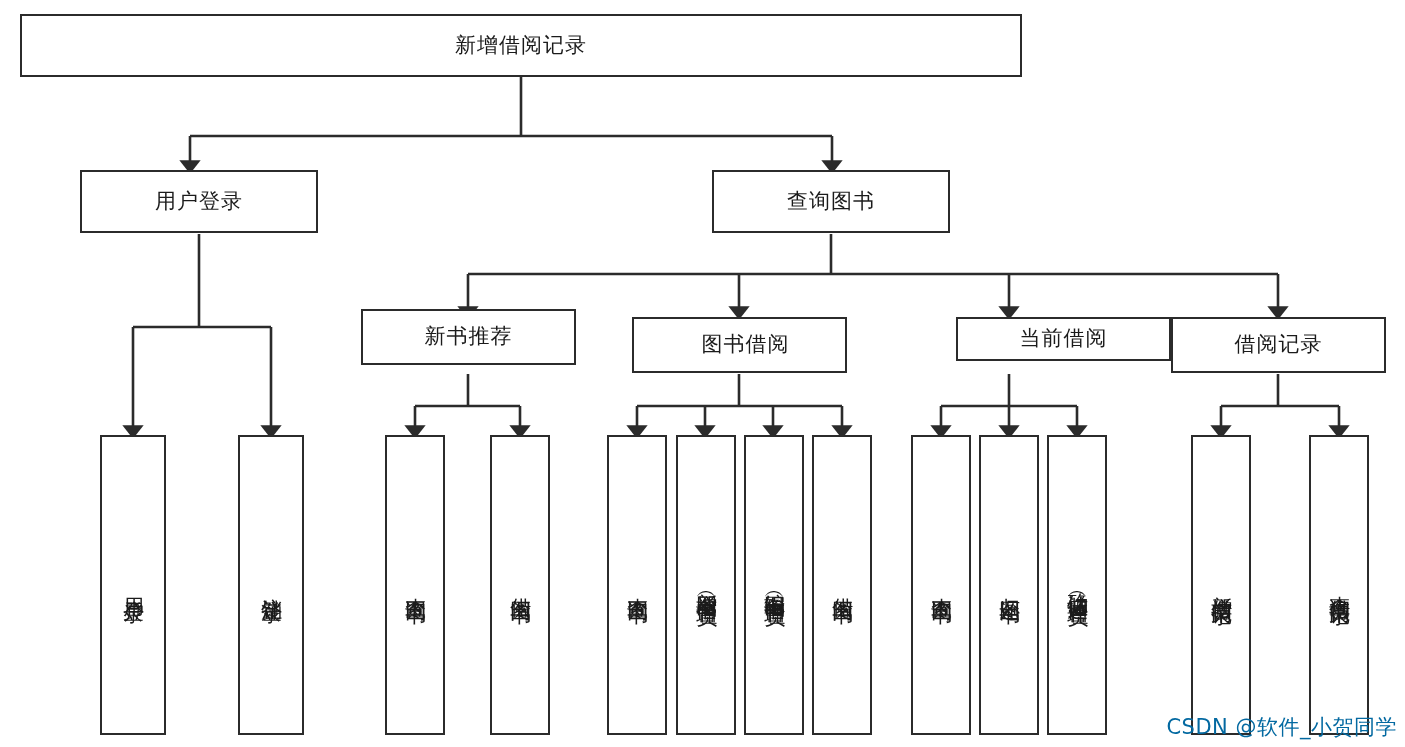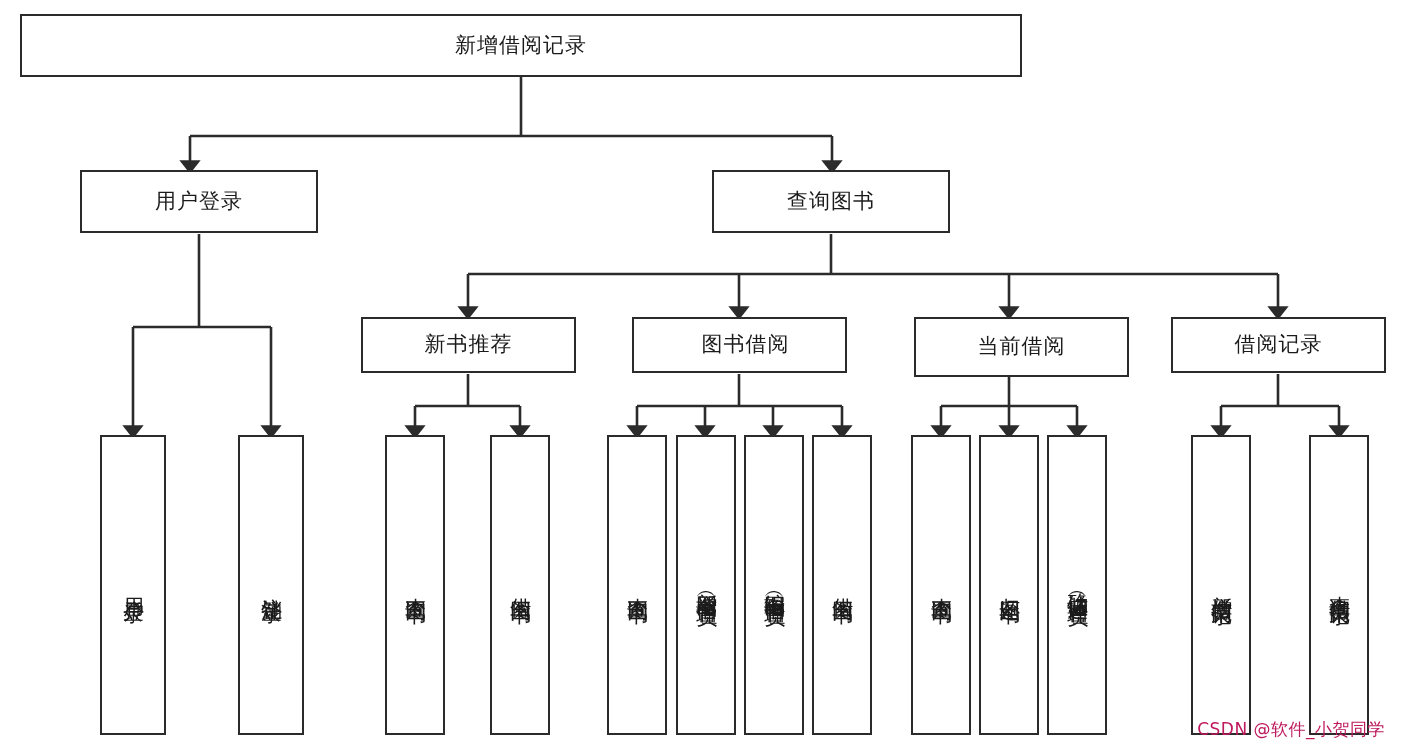--- a/index.html
+++ b/index.html
@@ -51,24 +51,24 @@
     writing-mode: vertical-rl;
     text-orientation: upright;
     font-size: 21px;
     line-height: 1.32;
     letter-spacing: 2px;
     white-space: nowrap;
     color: #1b1b1b;
   }
   .watermark {
     position: absolute;
-    right: 20px;
+    right: 8px;
     bottom: 6px;
-    font-size: 17px;
-    color: #be185d;
+    font-size: 21px;
+    color: #0369a1;
     letter-spacing: 0.5px;
     white-space: nowrap;
   }
 </style>
 </head>
 <body>
 
 <div id="diagram-root">
 
   <svg class="diagram-canvas" viewBox="0 0 1405 747">
@@ -125,27 +125,27 @@
     <span>新增借阅记录</span>
   </div>
 
   <div class="node-box horizontal" style="left:80px; top:170px; width:238px; height:63px;">
     <span>用户登录</span>
   </div>
   <div class="node-box horizontal" style="left:712px; top:170px; width:238px; height:63px;">
     <span>查询图书</span>
   </div>
 
-  <div class="node-box horizontal" style="left:361px; top:317px; width:215px; height:56px;">
+  <div class="node-box horizontal" style="left:361px; top:309px; width:215px; height:56px;">
     <span>新书推荐</span>
   </div>
   <div class="node-box horizontal" style="left:632px; top:317px; width:215px; height:56px;padding-left:12px;">
     <span>图书借阅</span>
   </div>
-  <div class="node-box horizontal" style="left:914px; top:317px; width:215px; height:60px;">
+  <div class="node-box horizontal" style="left:956px; top:317px; width:215px; height:44px;">
     <span>当前借阅</span>
   </div>
   <div class="node-box horizontal" style="left:1171px; top:317px; width:215px; height:56px;text-align:right;">
     <span>借阅记录</span>
   </div>
 
   <div class="node-box vertical" style="left:100px; top:435px; width:66px; height:300px;">
     <span class="vlabel">用户登录</span>
   </div>
   <div class="node-box vertical" style="left:238px; top:435px; width:66px; height:300px;">

